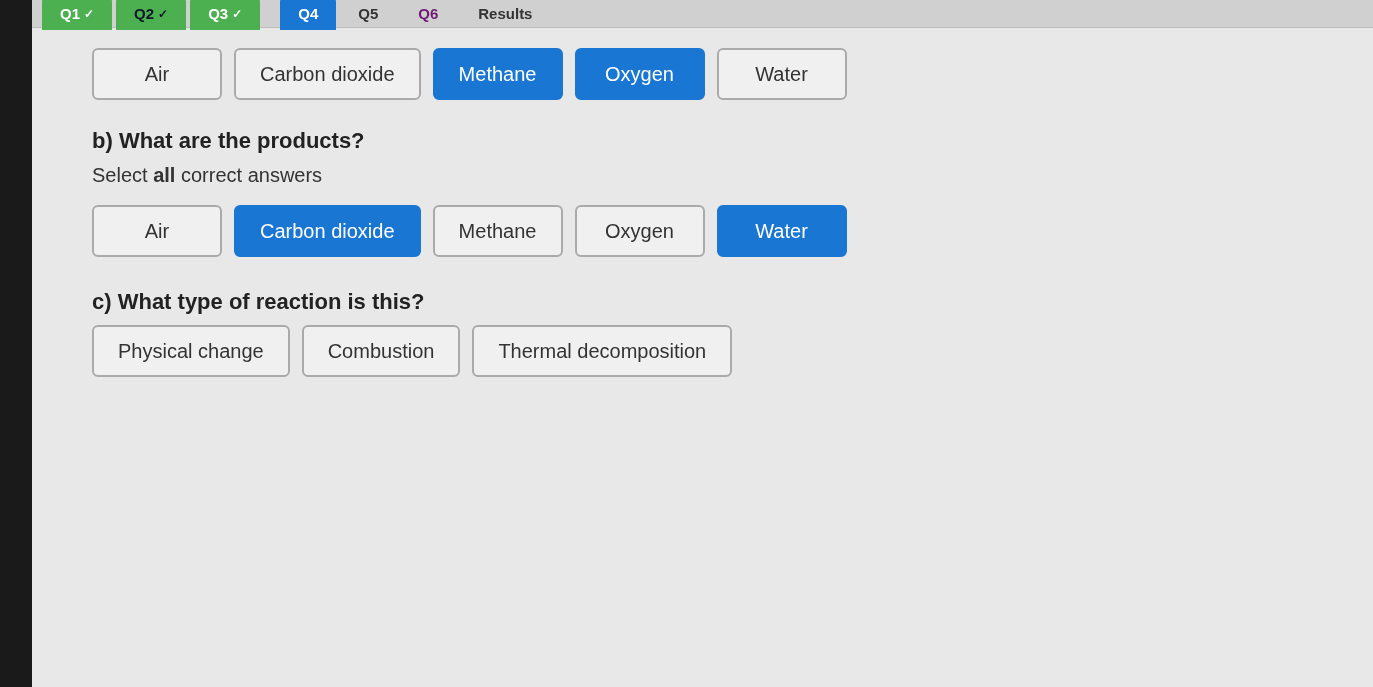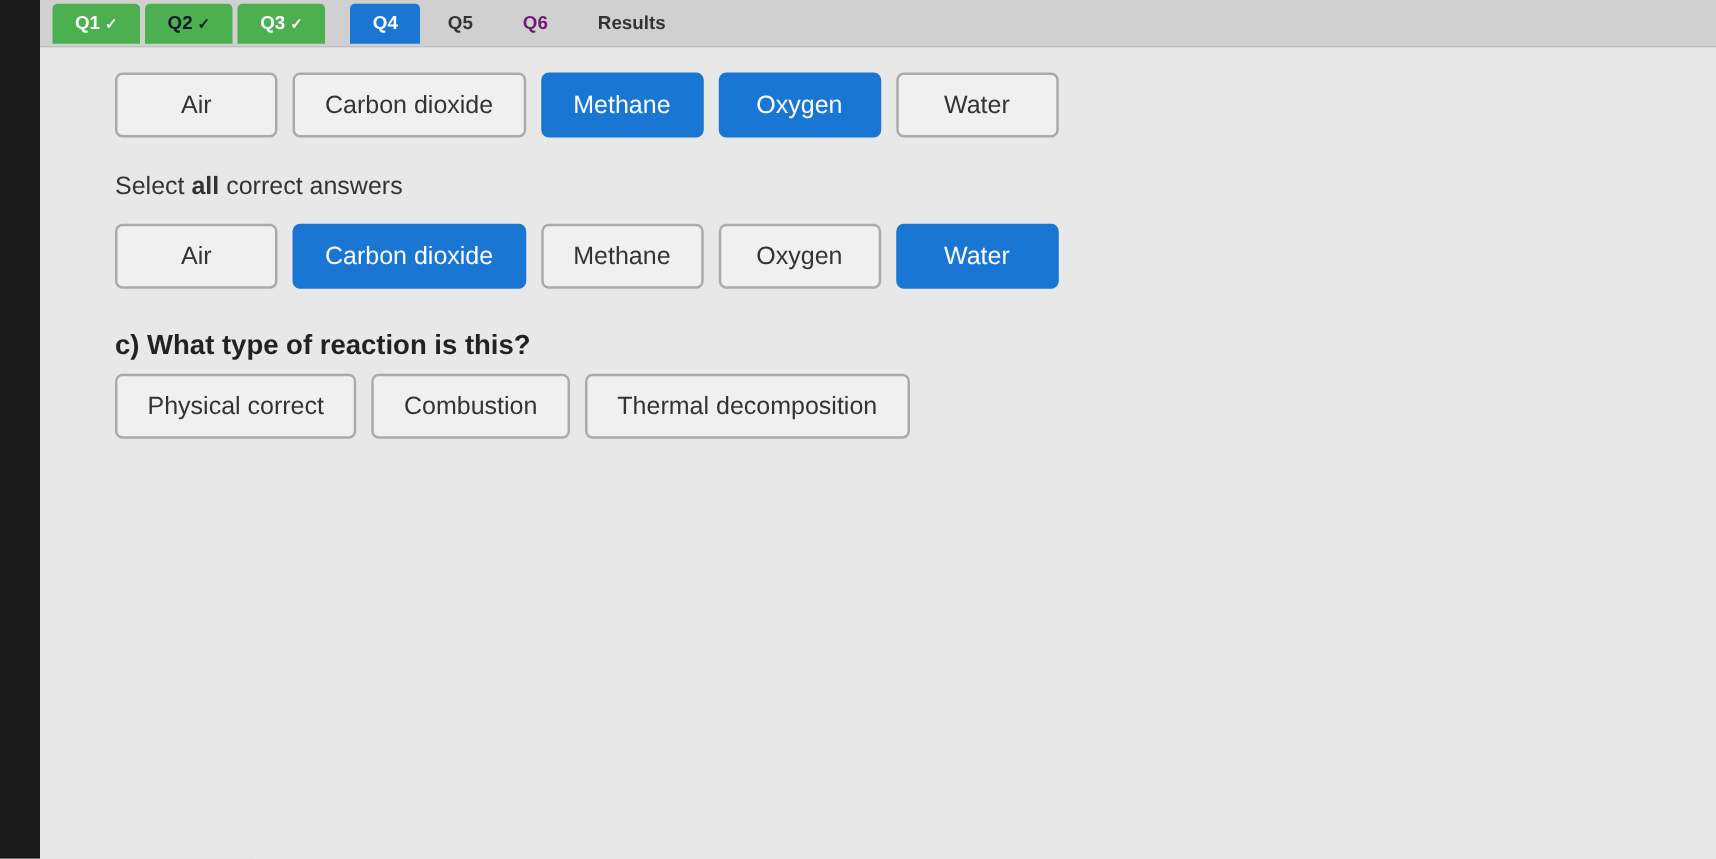--- a/index.html
+++ b/index.html
@@ -29,21 +29,21 @@
       background: #e8e8e8;
       min-height: 687px;
     }
 
     
     .tab-bar {
       display: flex;
       align-items: center;
       background: #d0d0d0;
       padding: 0 10px;
-      height: 38px;
+      height: 28px;
       gap: 4px;
       border-bottom: 1px solid #bbb;
     }
 
     .tab {
       display: flex;
       align-items: center;
       padding: 6px 18px;
       border-radius: 4px 4px 0 0;
       font-size: 15px;
@@ -202,35 +202,36 @@
 
     <div class="row-a">
       <div class="answer-btn unselected">Air</div>
       <div class="answer-btn unselected">Carbon dioxide</div>
       <div class="answer-btn selected-blue">Methane</div>
       <div class="answer-btn selected-blue">Oxygen</div>
       <div class="answer-btn unselected">Water</div>
     </div>
 
     <div class="section-divider">
+      <div class="section-label">b)  What are the products?</div>
       <div class="section-sublabel">
         <span>Select </span><span class="bold-all">all</span><span> correct answers</span>
       </div>
       <div class="row-b">
         <div class="answer-btn unselected">Air</div>
         <div class="answer-btn selected-blue">Carbon dioxide</div>
         <div class="answer-btn unselected">Methane</div>
         <div class="answer-btn unselected">Oxygen</div>
         <div class="answer-btn selected-blue">Water</div>
       </div>
     </div>
 
     <div class="section-c">
       <div class="section-label">c)  What type of reaction is this?</div>
       <div class="row-c">
-        <div class="answer-btn unselected">Physical correct</div>
+        <div class="answer-btn unselected">Physical change</div>
         <div class="answer-btn unselected">Combustion</div>
         <div class="answer-btn unselected">Thermal decomposition</div>
       </div>
     </div>
 
   </div>
 </div>
 
 </body></html>

